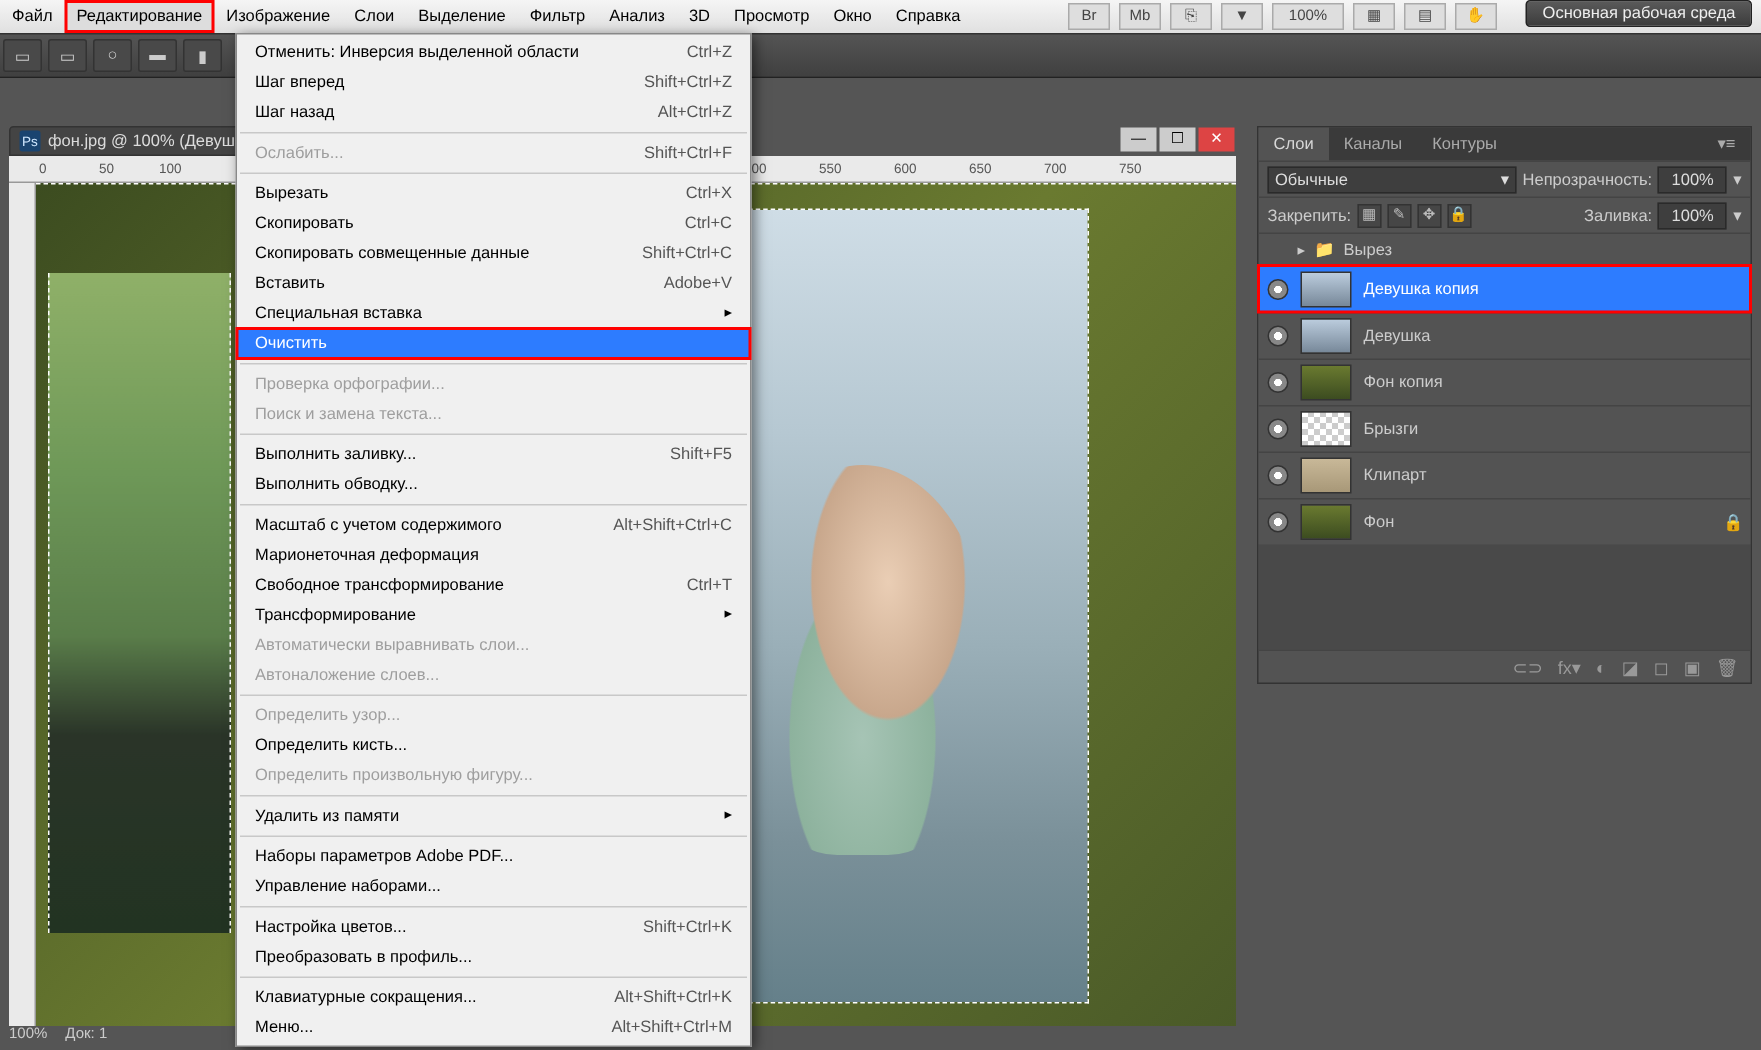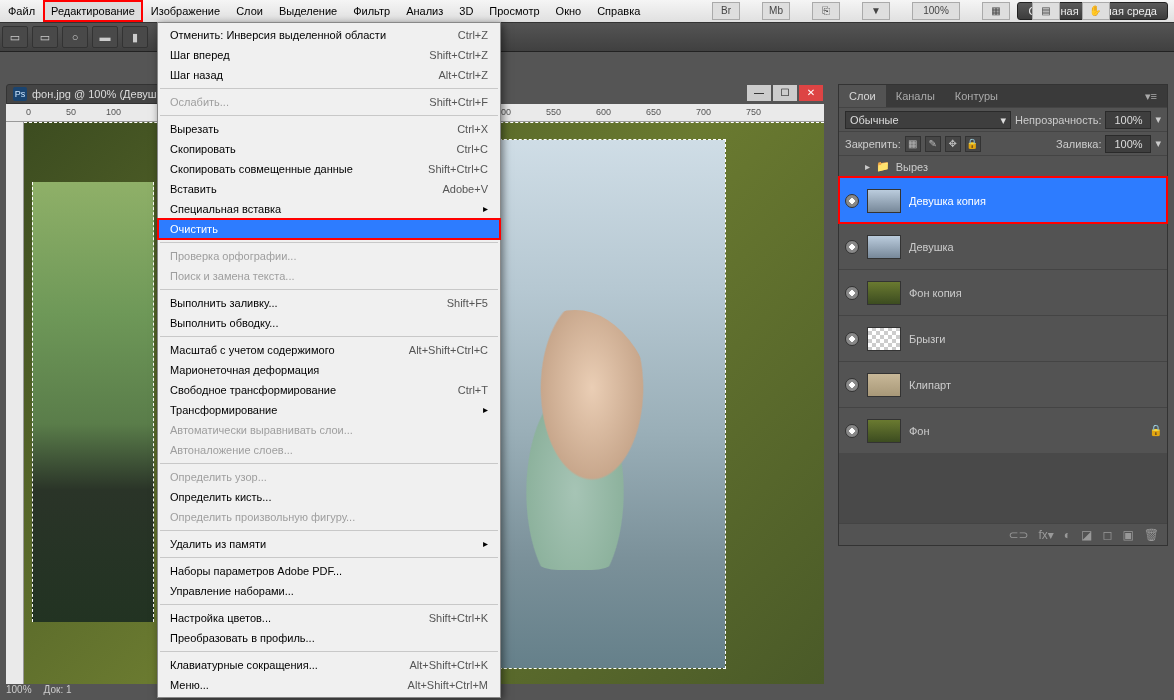--- a/index.html
+++ b/index.html
@@ -1,17 +1,17 @@
 <!DOCTYPE html>
 <html><head>
 <meta charset="utf-8">
 <style>
   html,body{margin:0;padding:0;width:1174px;height:700px;background:#555;font-family:Arial,Tahoma,sans-serif;font-size:11px;color:#000;overflow:hidden}
   *{box-sizing:border-box}
-  .menubar{height:22px;background:linear-gradient(#f5f5f5,#e0e0e0);display:flex;align-items:center}
+  .menubar{height:22px;background:linear-gradient(#f5f5f5,#e0e0e0);display:flex;align-items:flex-start}
   .menuitem{padding:0 8px;height:22px;line-height:22px;cursor:default}
   .menuitem.hl{background:#ddd;border:2px solid red;padding:0 6px;height:22px;line-height:18px}
   .workspace-btn{margin-left:auto;margin-right:6px;background:linear-gradient(#5a5a5a,#3c3c3c);color:#eee;border:1px solid #222;border-radius:3px;padding:2px 10px;font-size:11px}
   .optbar{height:30px;background:linear-gradient(#545454,#404040);border-top:1px solid #333;border-bottom:1px solid #222;display:flex;align-items:center;color:#ccc;font-size:11px}
   .optbar .slot{width:26px;height:22px;margin:0 2px;border:1px solid #333;border-radius:2px;background:#494949;display:flex;align-items:center;justify-content:center}
   .dropdown{position:absolute;left:157px;top:22px;width:344px;background:#f0f0f0;border:1px solid #888;box-shadow:2px 2px 8px rgba(0,0,0,0.5);z-index:50;padding:2px 0}
   .dd-row{height:20px;line-height:20px;padding:0 12px;display:flex;align-items:center;cursor:default}
   .dd-row .lbl{flex:1}
   .dd-row .sc{color:#555;font-size:11px}
   .dd-row.selected{background:#2d7cff;color:#fff;outline:2px solid red;outline-offset:-1px}
@@ -36,32 +36,32 @@
   .pnl{background:#535353;border:1px solid #333;margin-bottom:2px}
   .tabs{display:flex;background:#3a3a3a;height:22px}
   .tabs .t{padding:0 10px;line-height:22px;color:#aaa}
   .tabs .t.act{background:#535353;color:#d8d8d8}
   .row{display:flex;align-items:center;height:24px;padding:0 6px;border-top:1px solid #444;gap:4px}
   .select{flex:1;height:18px;background:#3e3e3e;border:1px solid #2a2a2a;color:#ddd;padding:0 4px;line-height:16px;display:flex;justify-content:space-between;align-items:flex-end}
   .pct{width:46px;height:18px;background:#3e3e3e;border:1px solid #2a2a2a;color:#ddd;text-align:center;line-height:16px}
   .lock-icons{display:flex;gap:4px;color:#bbb}
   .lock-icons span{width:16px;height:16px;background:#464646;border:1px solid #333;line-height:14px;text-align:center;font-size:10px}
   .layers{background:#535353}
-  .lrow{display:flex;align-items:center;height:46px;padding:0 6px;border-top:1px solid #444;gap:8px}
+  .lrow{display:flex;align-items:center;height:31px;padding:0 6px;border-top:1px solid #444;gap:8px}
   .lrow.sel{background:#2d7cff;color:#fff;outline:2px solid red;outline-offset:-1px}
   .eye{width:14px;height:14px;border:1px solid #333;border-radius:50%;background:radial-gradient(circle,#fff 30%,#888 31%)}
   .thumb{width:34px;height:24px;border:1px solid #333;background:#888}
   .thumb.chk{background:repeating-conic-gradient(#ccc 0 25%,#fff 0 50%) 0/8px 8px}
   .lrow .nm{flex:1}
   .lrow .lock{width:12px;color:#ddd}
   .grp{height:22px;display:flex;align-items:center;padding-left:26px;gap:6px;border-top:1px solid #444}
   .grp .tri{font-size:10px}
   .footer{height:22px;display:flex;align-items:center;justify-content:flex-end;gap:10px;padding:0 8px;color:#999;border-top:1px solid #444}
   .footer span{font-size:12px}
-  .tools-right{position:absolute;left:712px;top:0;height:22px;display:flex;align-items:center;gap:22px}
+  .tools-right{position:absolute;left:712px;top:0;height:22px;display:flex;align-items:center;gap:6px}
   .tools-right .b{width:28px;height:18px;border:1px solid #aaa;background:#dedede;font-size:10px;line-height:16px;text-align:center;color:#444}
   .status{position:absolute;left:6px;bottom:2px;height:14px;color:#ccc;font-size:10px;display:flex;gap:12px}
 </style>
 </head>
 <body>
 
 <div class="menubar">
   <div class="menuitem">Файл</div>
   <div class="menuitem hl">Редактирование</div>
   <div class="menuitem">Изображение</div>

